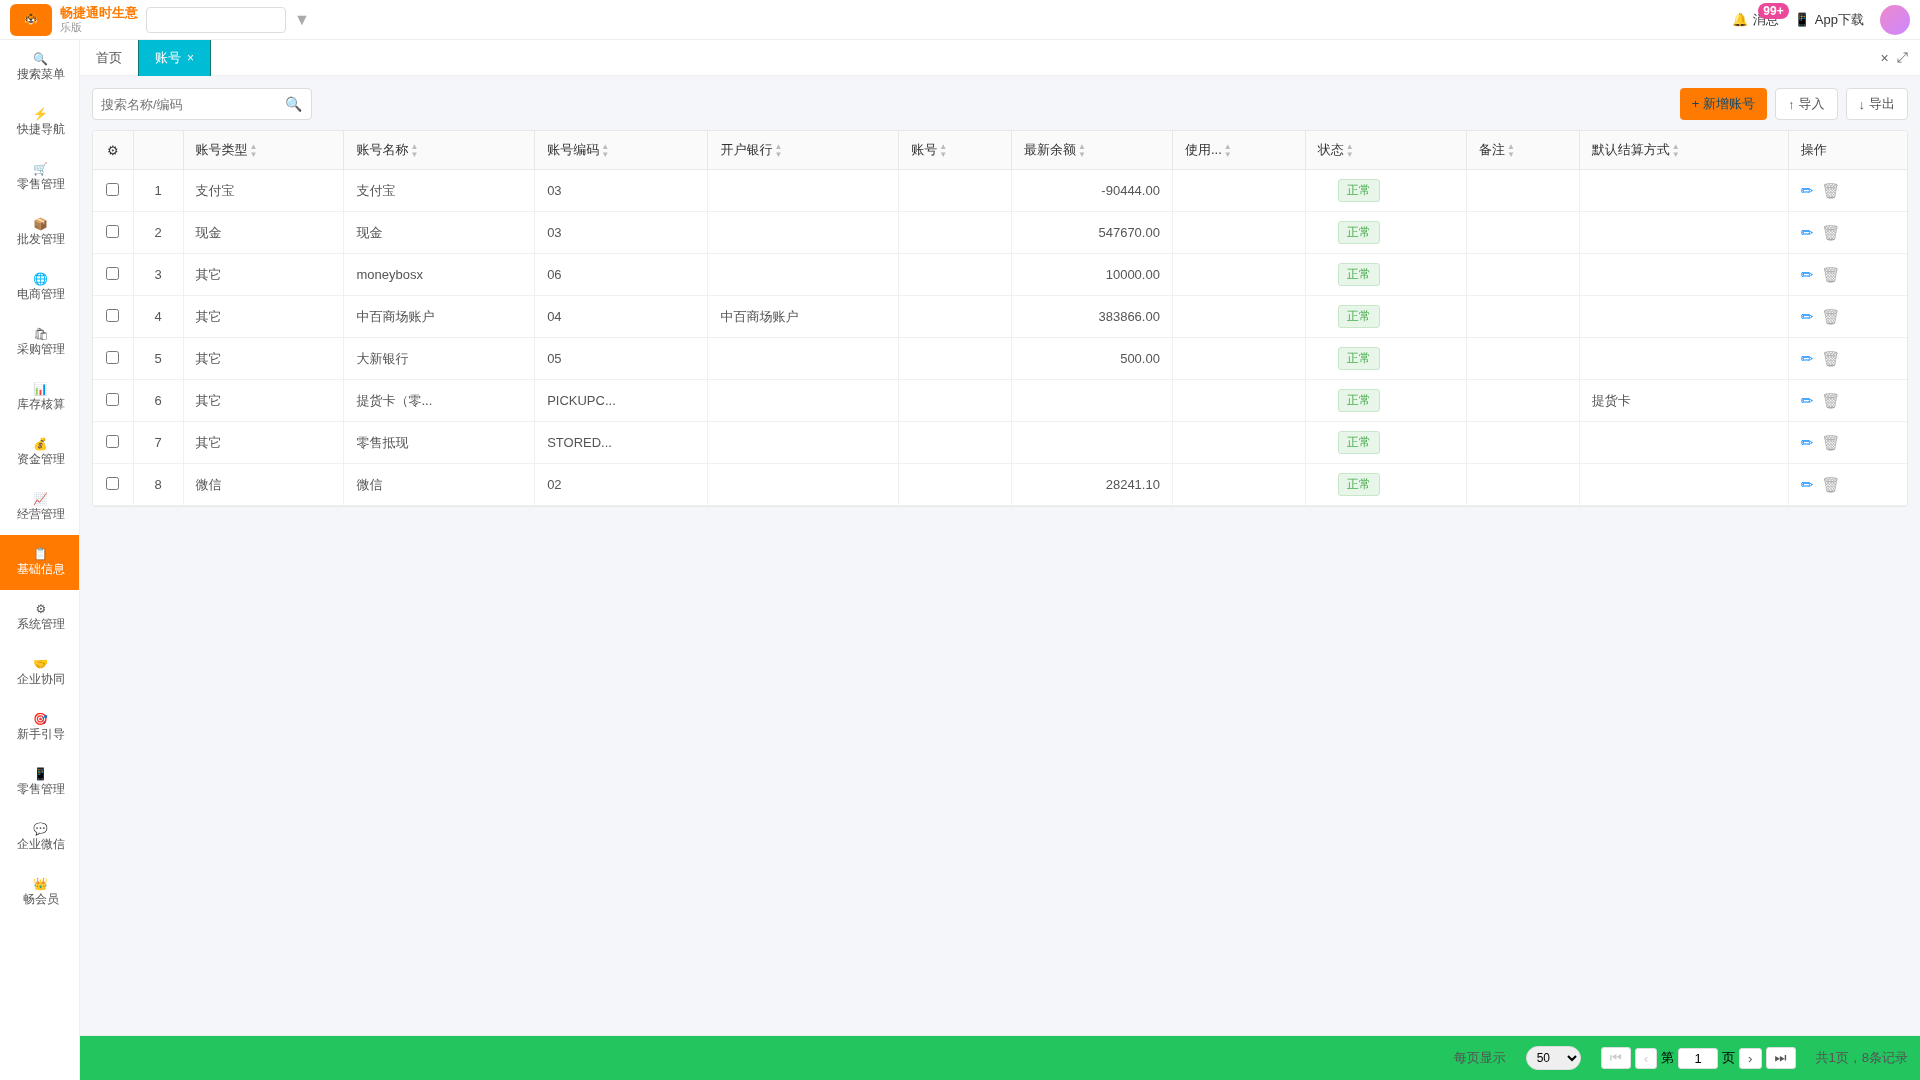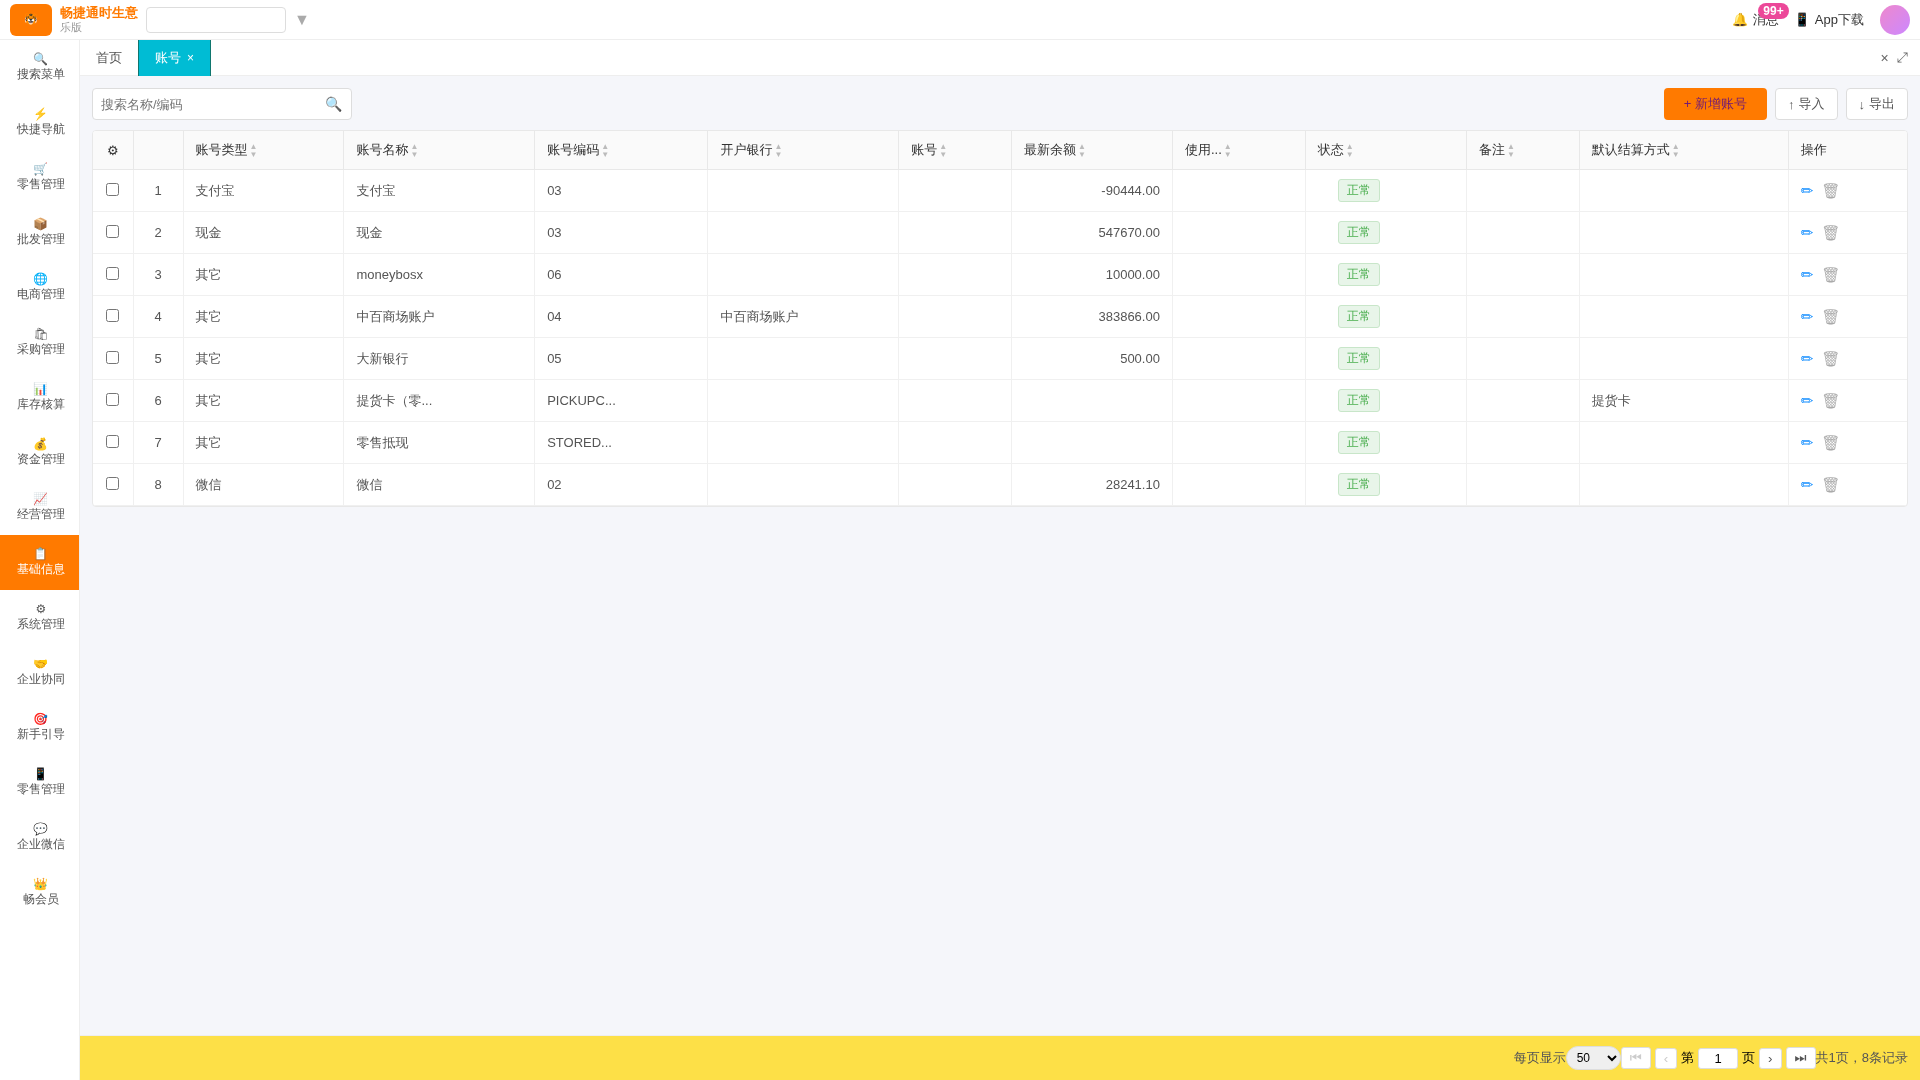--- a/index.html
+++ b/index.html
@@ -109,28 +109,28 @@
     
     .toolbar {
       display: flex;
       align-items: center;
       justify-content: space-between;
       margin-bottom: 10px;
     }
     .search-box {
       display: flex; align-items: center;
       border: 1px solid #ddd; border-radius: 4px;
-      background: #fff; padding: 0 8px; height: 32px; width: 260px;
+      background: #fff; padding: 0 8px; height: 32px; width: 220px;
     }
     .search-box input { border: none; outline: none; font-size: 13px; flex: 1; }
     .search-icon { color: #aaa; font-size: 14px; }
     .right-btns { display: flex; gap: 8px; }
     .btn-primary {
-      background: #ff7a00; color: #701a75; border: none;
-      border-radius: 4px; padding: 6px 20px; font-size: 13px; cursor: pointer;
+      background: #ff7a00; color: #0c4a6e; border: none;
+      border-radius: 4px; padding: 6px 12px; font-size: 13px; cursor: pointer;
       display: flex; align-items: center; gap: 4px;
     }
     .btn-secondary {
       background: #fff; color: #555; border: 1px solid #ddd;
       border-radius: 4px; padding: 6px 12px; font-size: 13px; cursor: pointer;
       display: flex; align-items: center; gap: 4px;
     }
 
     
     .table-container { background: #fff; border-radius: 4px; overflow: hidden; border: 1px solid #e8e8e8; }
@@ -166,24 +166,24 @@
     .action-btns { display: flex; gap: 8px; align-items: center; }
     .action-edit { color: #1890ff; cursor: pointer; font-size: 15px; }
     .action-delete { color: #aaa; cursor: pointer; font-size: 15px; }
 
     
     .pagination-bar {
       display: flex;
       align-items: center;
       justify-content: flex-end;
       padding: 10px 12px;
-      background: #fde047;
+      background: #22c55e;
       border-top: 1px solid #eee;
       font-size: 13px;
-      gap: 0;
+      gap: 20px;
       flex-shrink: 0;
     }
     .per-page-label { color: #555; }
     .per-page-select {
       border: 1px solid #ddd; border-radius: 12px;
       padding: 3px 6px; font-size: 12px;
     }
     .page-nav { display: flex; align-items: center; gap: 4px; }
     .page-nav button {
       border: 1px solid #ddd; background: #fff;

